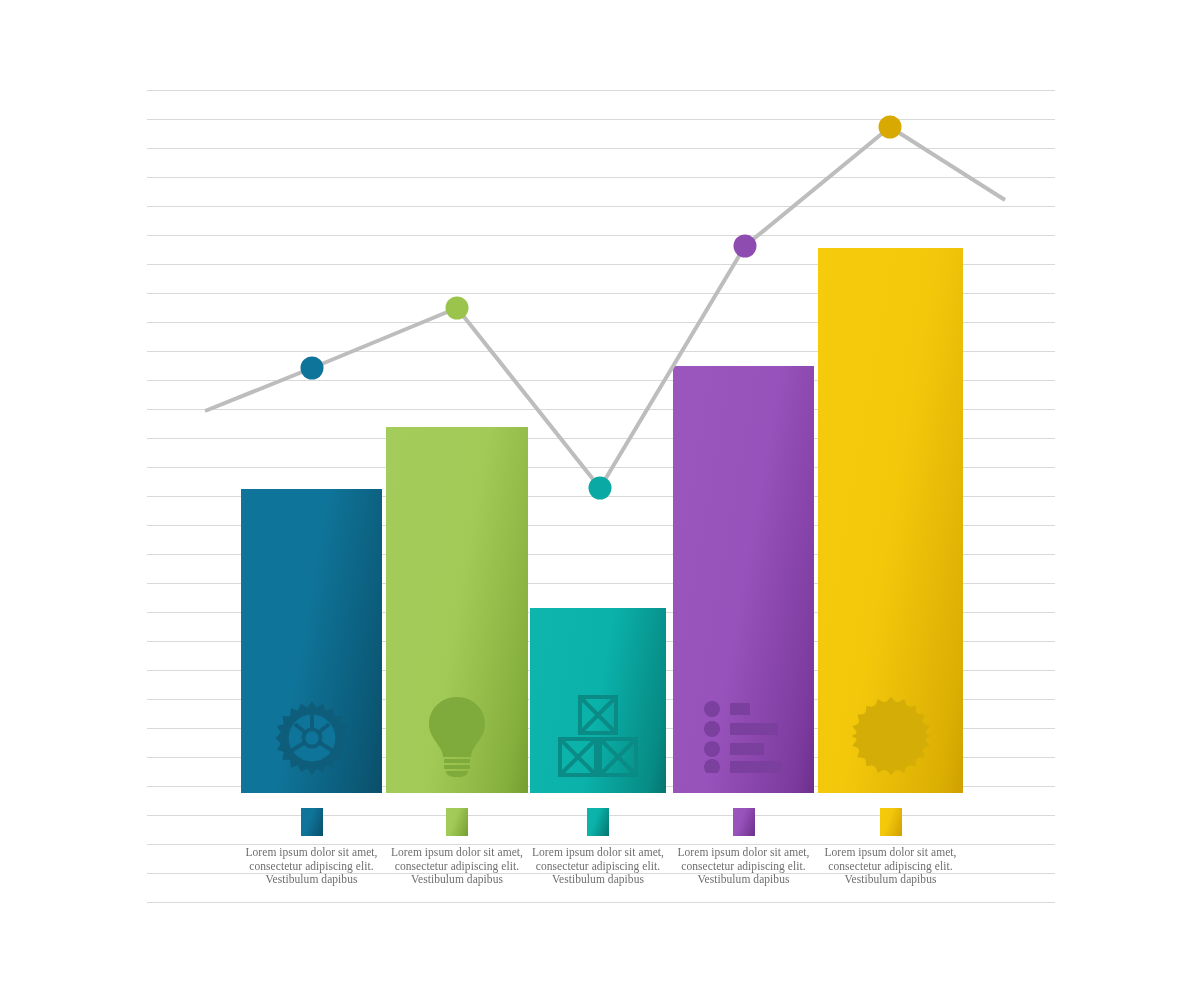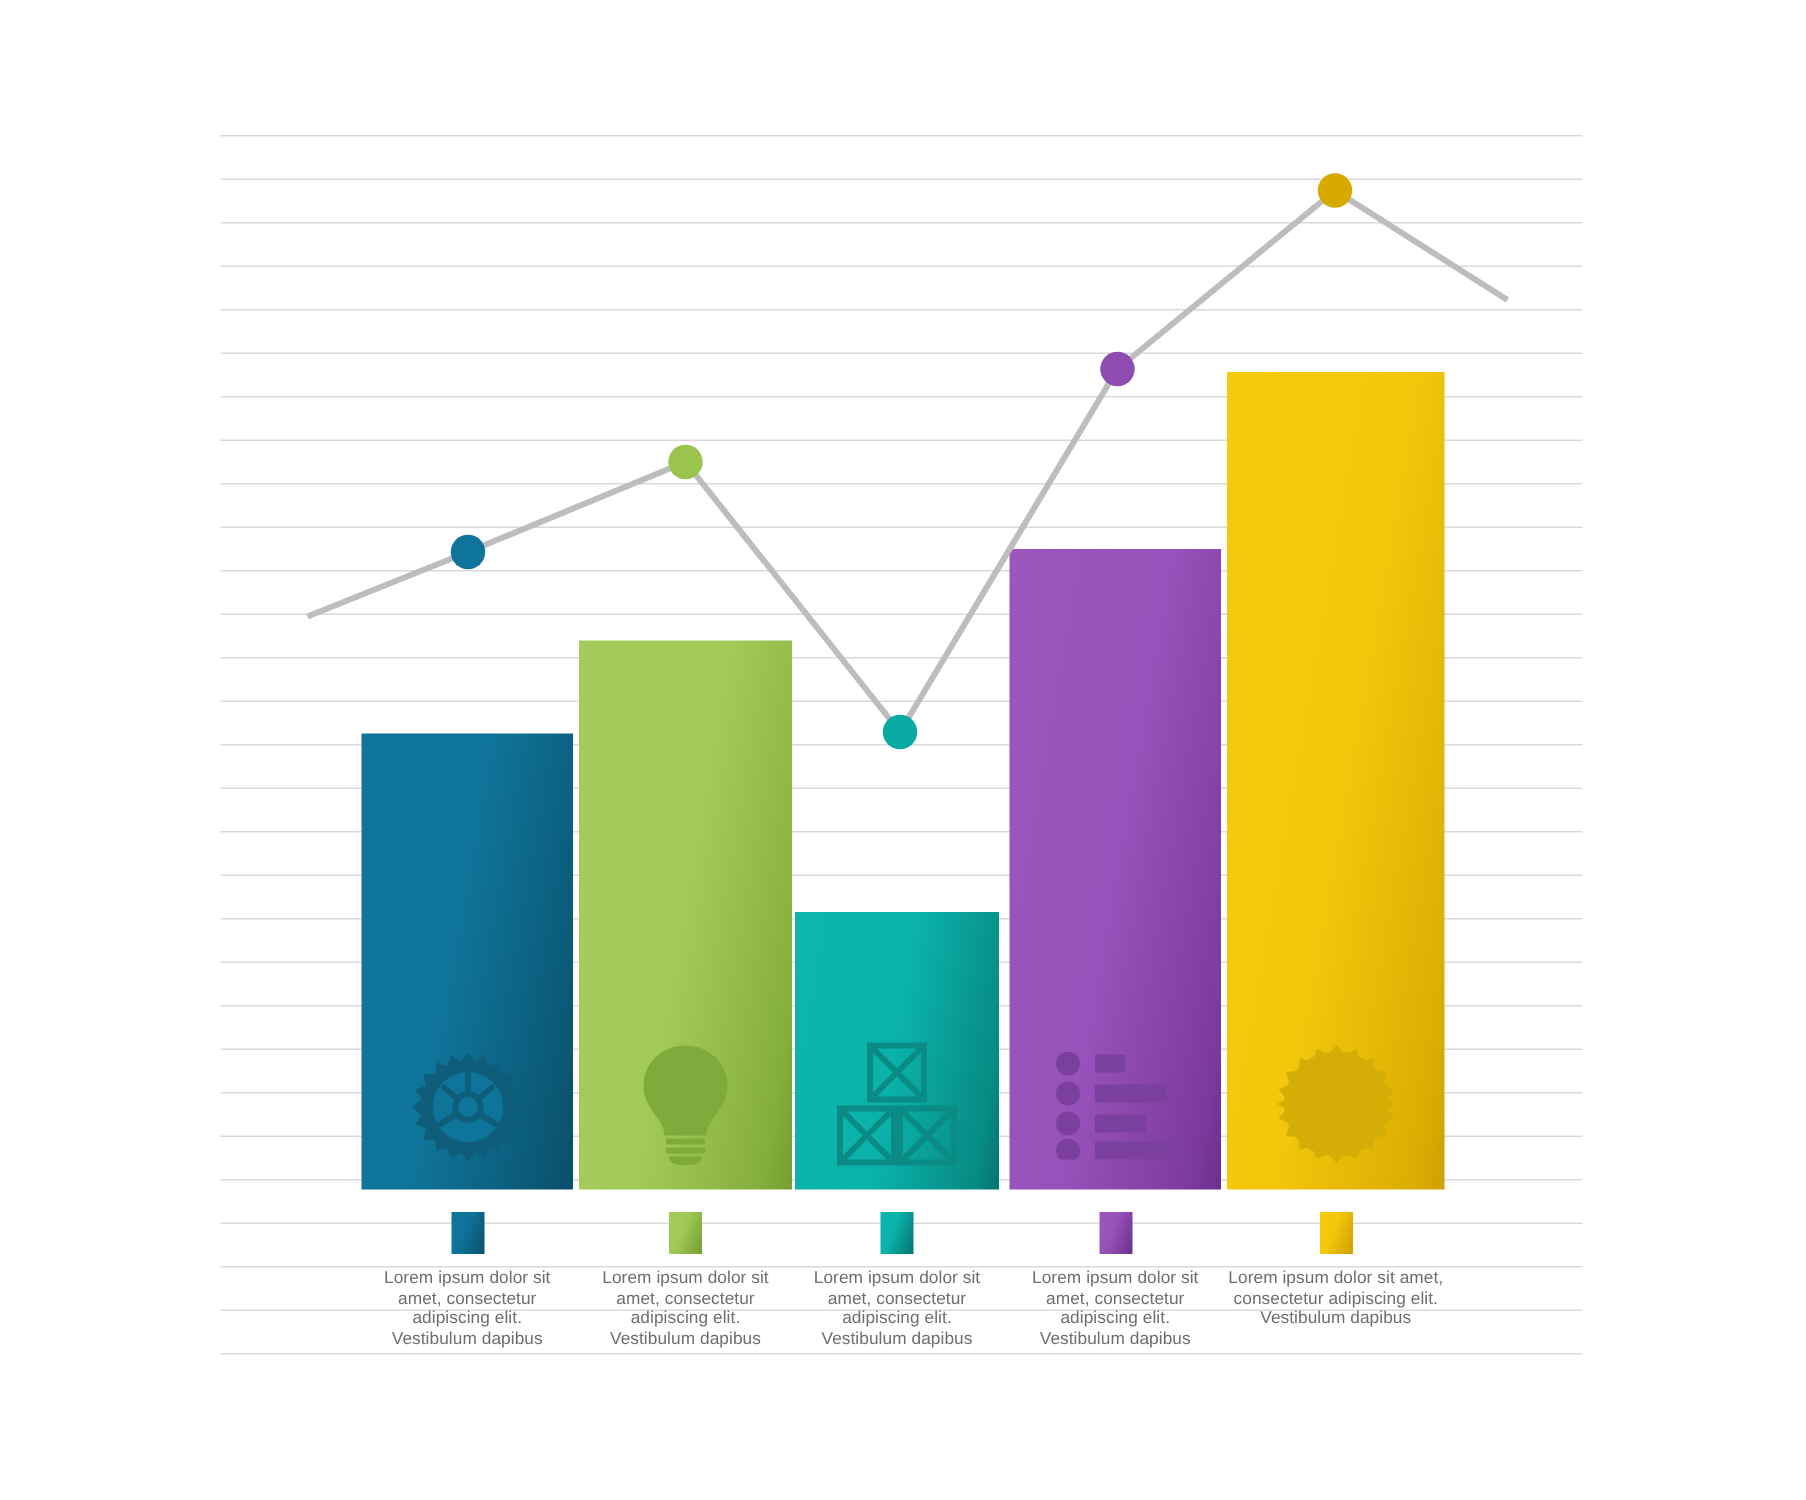--- a/index.html
+++ b/index.html
@@ -2,21 +2,21 @@
 <html><head>
 <meta charset="utf-8">
 <style>
   html,body{margin:0;padding:0;}
   body{
     width:1204px;height:1000px;
     background:#ffffff;
     font-family:"Liberation Sans", sans-serif;
     overflow:hidden;
   }
-  #stage{position:relative;width:1204px;height:1000px;}
+  #stage{position:relative;width:1204px;height:1000px;font-family:Liberation Serif, serif;}
 
   
   .grid-layer{position:absolute;left:0;top:0;width:1204px;height:1000px;}
   .gridline{
     position:absolute;
     height:1px;
     background:#d9d9d9;
   }
 
   

